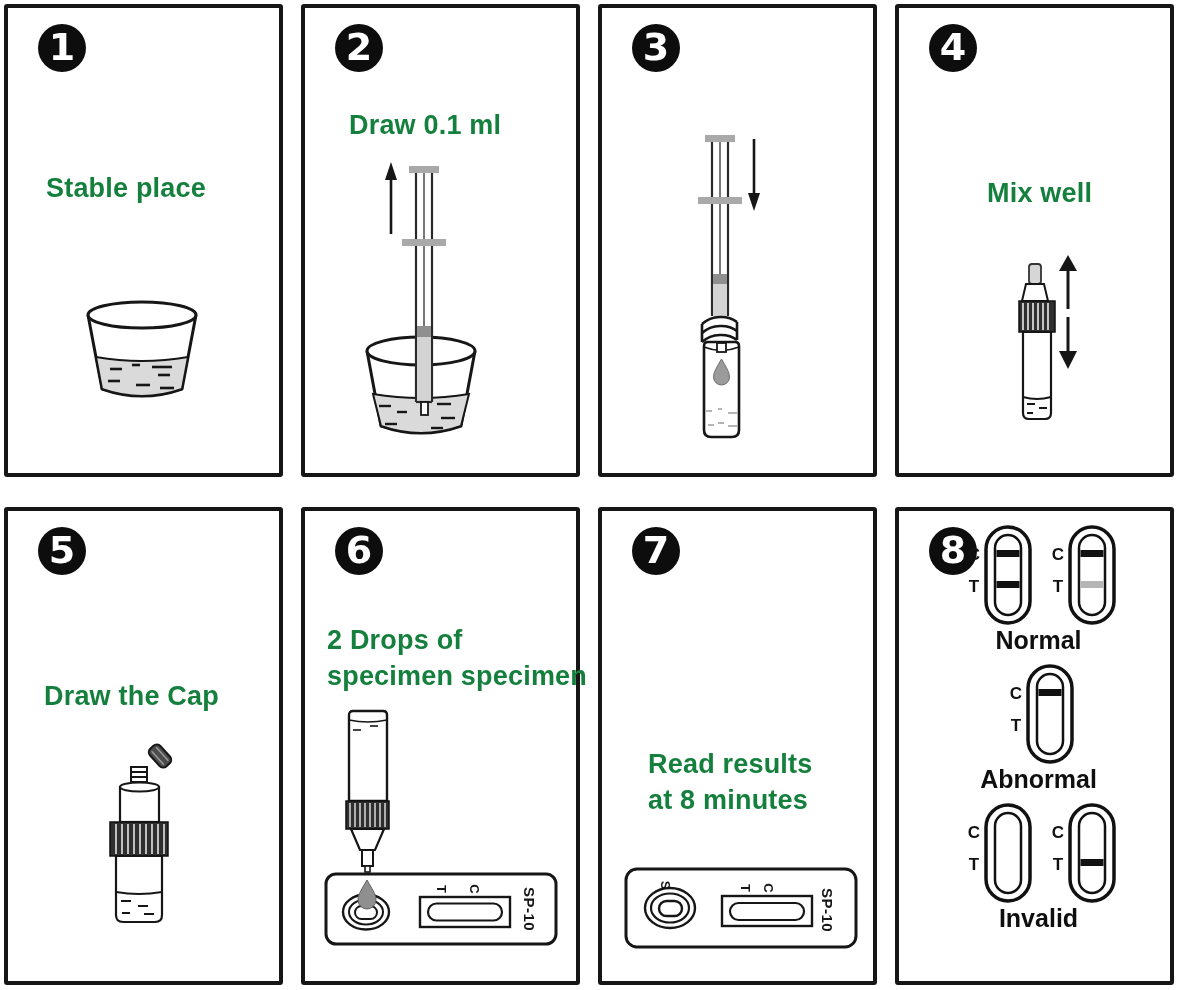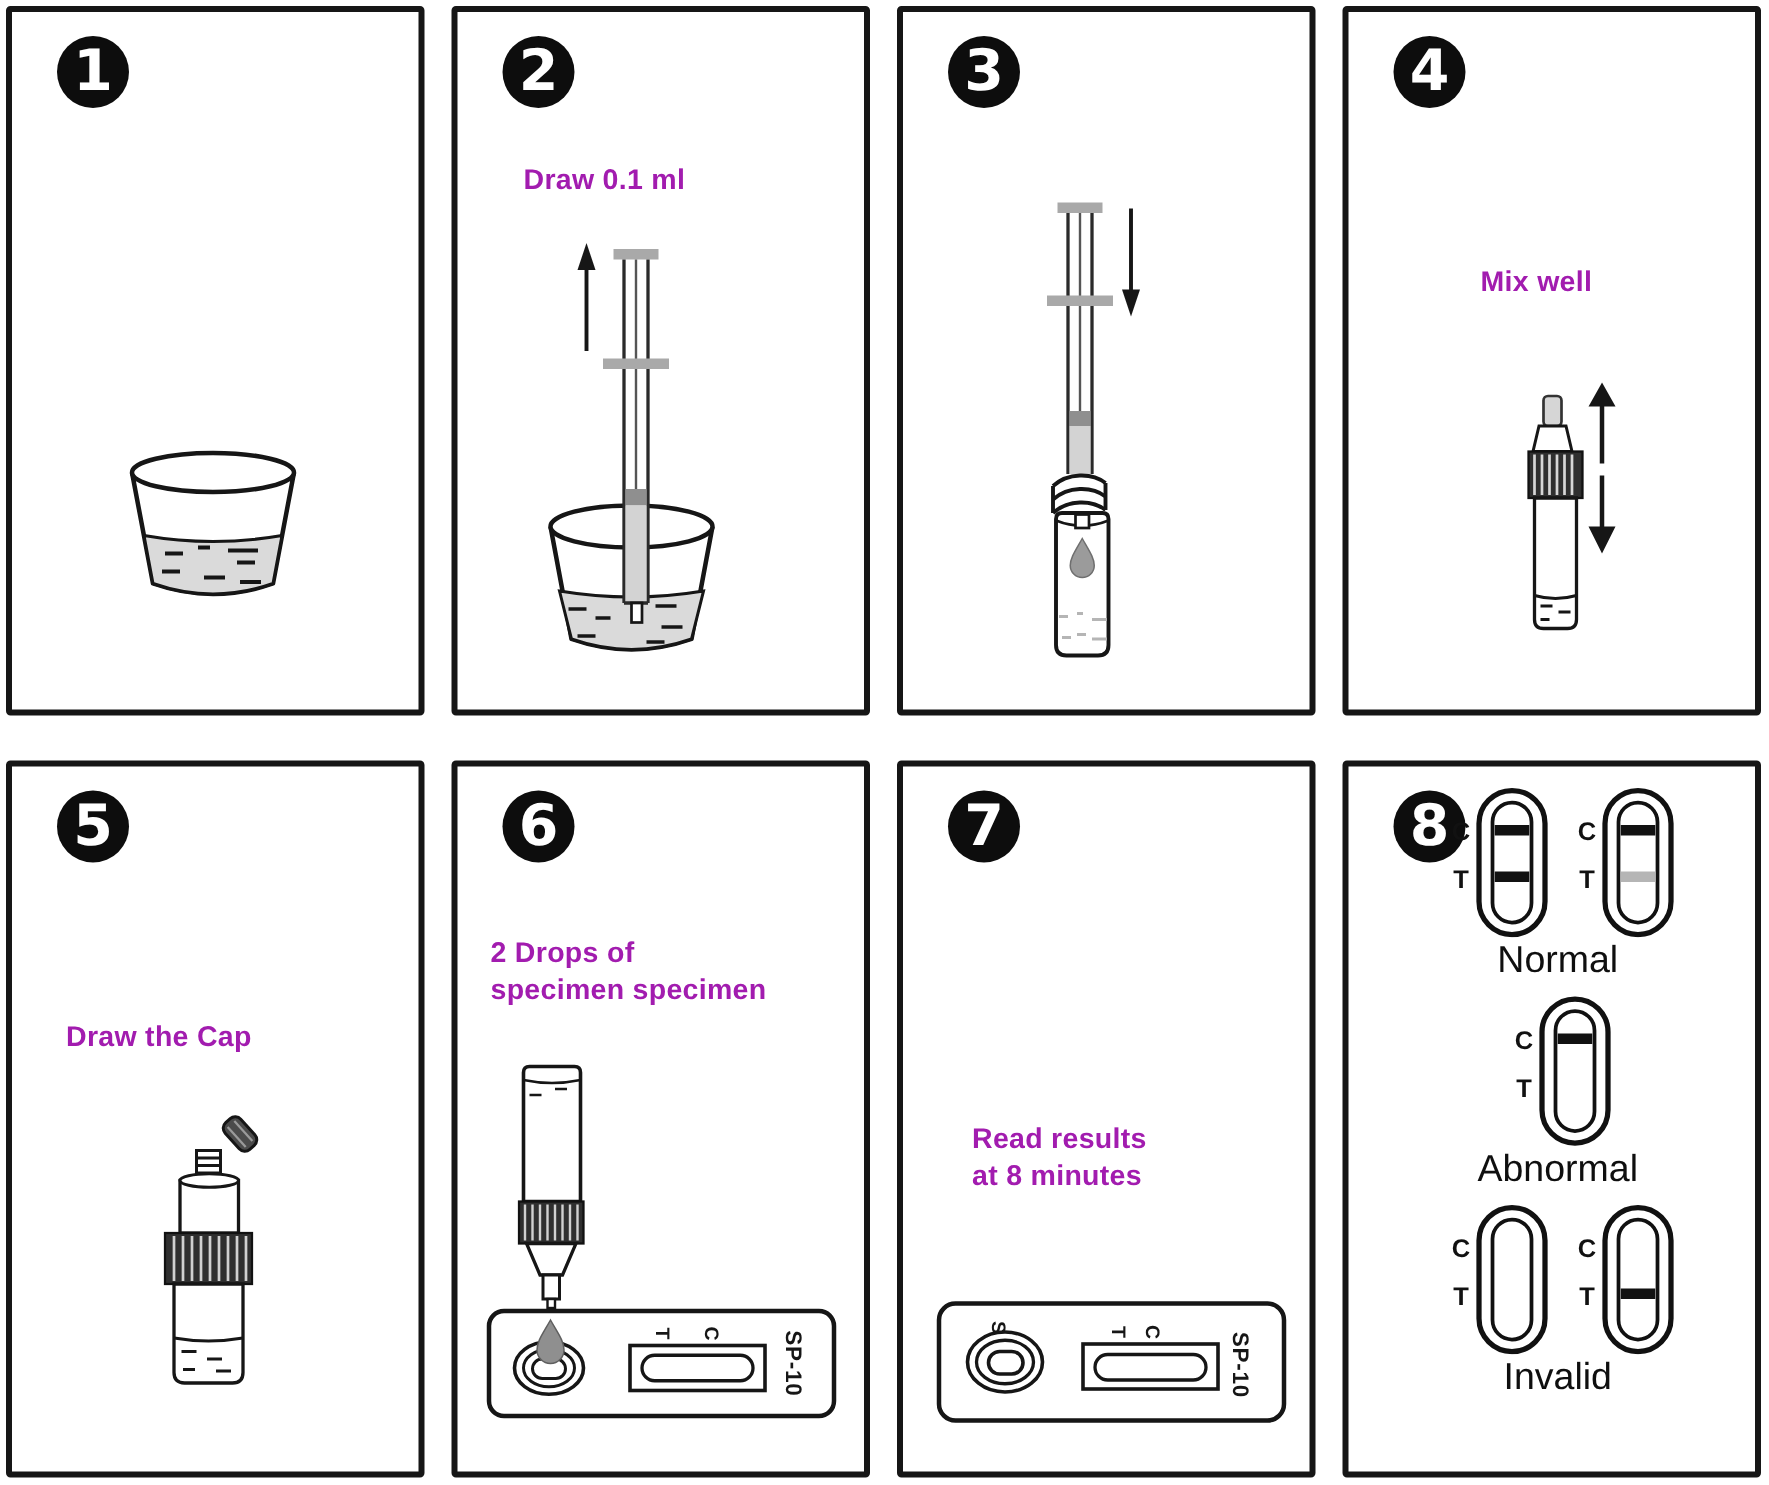--- a/index.html
+++ b/index.html
@@ -8,52 +8,53 @@
     box-sizing:border-box;width:1179px;height:990px;background:#fff;
     display:grid;grid-template-columns:repeat(4,1fr);grid-template-rows:473px 478px;
     gap:30px 18px;padding:4px 5px 5px 4px;
   }
   .panel{position:relative;background:#fff;border:4px solid #161616;border-radius:3px;}
   .badge{
     position:absolute;left:30px;top:16px;width:48px;height:48px;border-radius:50%;
     background:#0d0d0d;color:#fff;display:flex;align-items:center;justify-content:center;
     font-family:"DejaVu Sans",sans-serif;font-weight:bold;font-size:38px;line-height:1;padding-bottom:2px;box-sizing:border-box;
   }
-  .caption{position:absolute;font-weight:bold;color:#a21caf;font-size:19px;line-height:1.32;letter-spacing:.2px;white-space:nowrap;}
+  .caption{position:absolute;font-weight:bold;color:#15803d;font-size:27px;line-height:1.32;letter-spacing:.2px;white-space:nowrap;}
   .cap-1{left:38px;top:163px;}
   .cap-2{left:44px;top:100px;}
   .cap-4{left:88px;top:168px;}
   .cap-5{left:36px;top:168px;}
   .cap-6{left:22px;top:112px;}
   .cap-7{left:46px;top:236px;}
   .ill{position:absolute;}
   .ill-1{left:72px;top:285px;}
   .ill-2{left:40px;top:148px;}
   .ill-3{left:50px;top:125px;}
   .ill-4{left:100px;top:245px;}
   .ill-5{left:100px;top:228px;}
   .ill-6{left:15px;top:195px;}
   .ill-7{left:20px;top:352px;}
   .cas-label{font-family:"Liberation Sans",sans-serif;font-weight:bold;font-size:13px;fill:#161616;}
   .cas-model{font-family:"Liberation Sans",sans-serif;font-weight:bold;font-size:15px;letter-spacing:.5px;fill:#161616;}
   
   .results-column{position:absolute;left:0;right:0;top:14px;display:flex;flex-direction:column;align-items:center;gap:9px;padding-left:8px;}
   .result-group{display:flex;flex-direction:column;align-items:center;}
   .strip-row{display:flex;gap:14px;justify-content:center;}
-  .result-caption{font-weight:normal;font-size:25px;color:#0f0f0f;margin-top:1px;}
+  .result-caption{font-weight:bold;font-size:25px;color:#0f0f0f;margin-top:1px;}
   .strip-label{font-family:"Liberation Sans",sans-serif;font-weight:bold;font-size:17px;fill:#111;text-anchor:middle;}
 </style>
 </head>
 <body>
 
 <div class="sheet">
 
   <section class="panel">
     <div class="badge">1</div>
     <div class="caption cap-1">
+      <div>Stable place</div>
     </div>
     <svg class="ill ill-1" width="124" height="112" viewBox="0 0 124 112">
       <g>
         <path d="M8,22 L22,96 Q62,110 102,96 L116,22" fill="#fff" stroke="#161616" stroke-width="3" stroke-linejoin="round"></path>
         <path d="M16,64 L22,96 Q62,110 102,96 L108,64 Q62,72 16,64 Z" fill="#dadada" stroke="#161616" stroke-width="2"></path>
         <g stroke="#161616" stroke-width="2.6">
           <line x1="30" y1="76" x2="42" y2="76"></line>
             <line x1="52" y1="72" x2="60" y2="72"></line>
           <line x1="72" y1="74" x2="92" y2="74"></line>
             <line x1="78" y1="82" x2="90" y2="82"></line>

